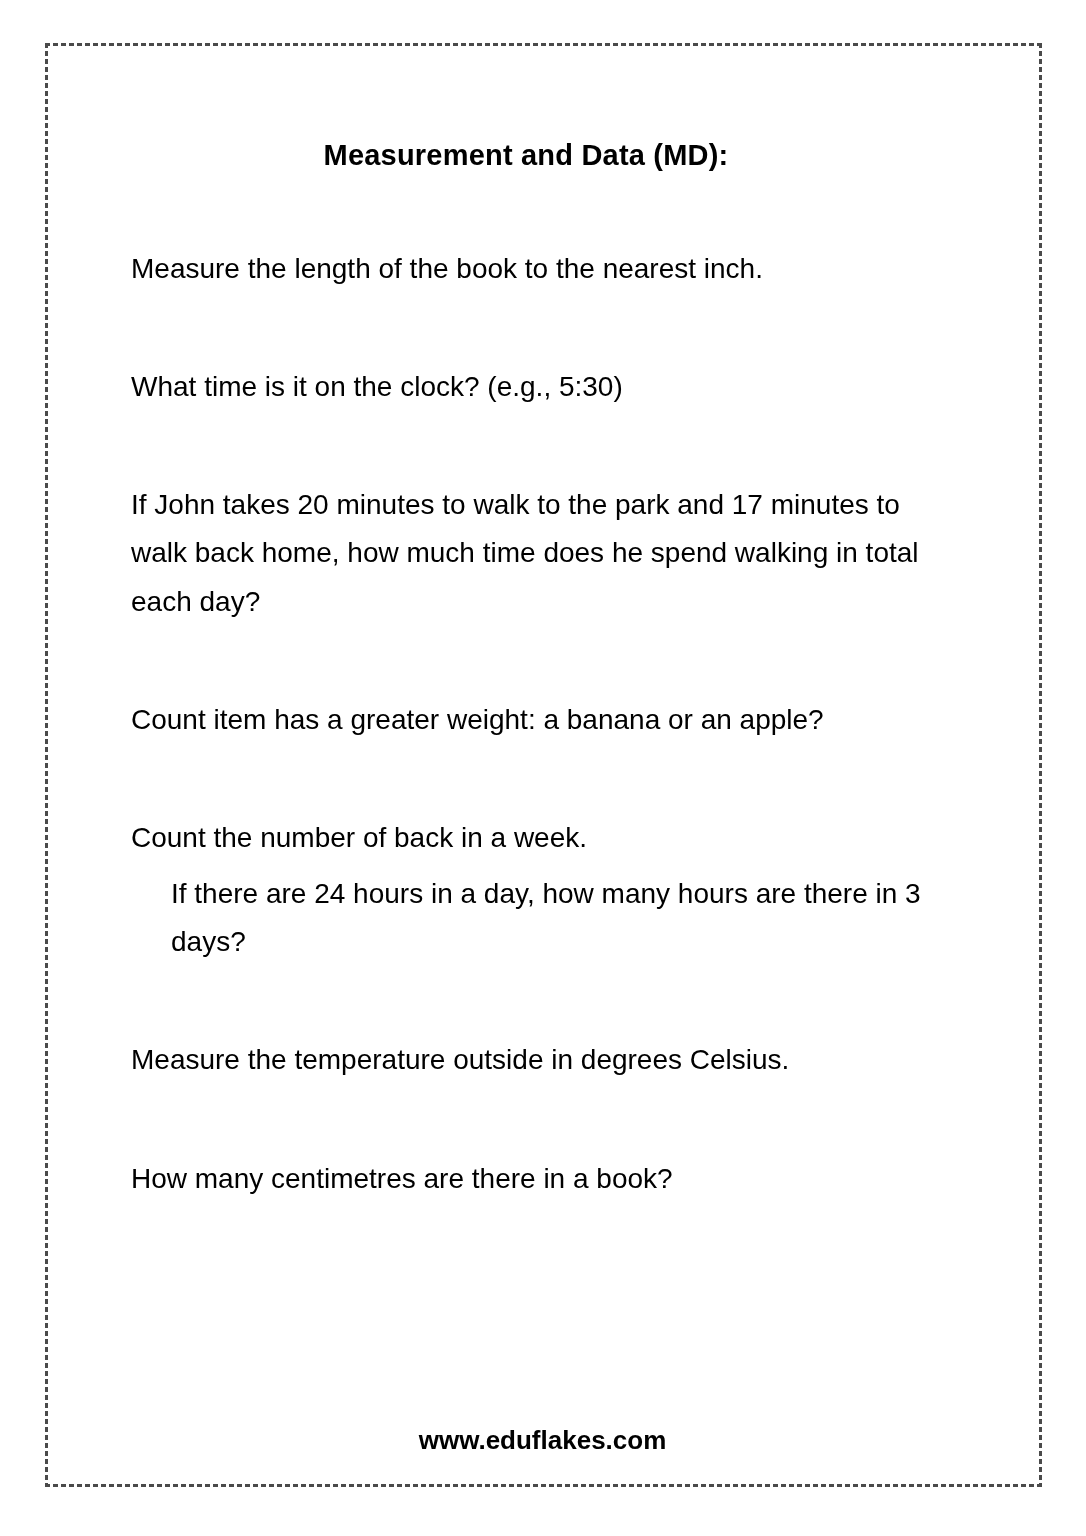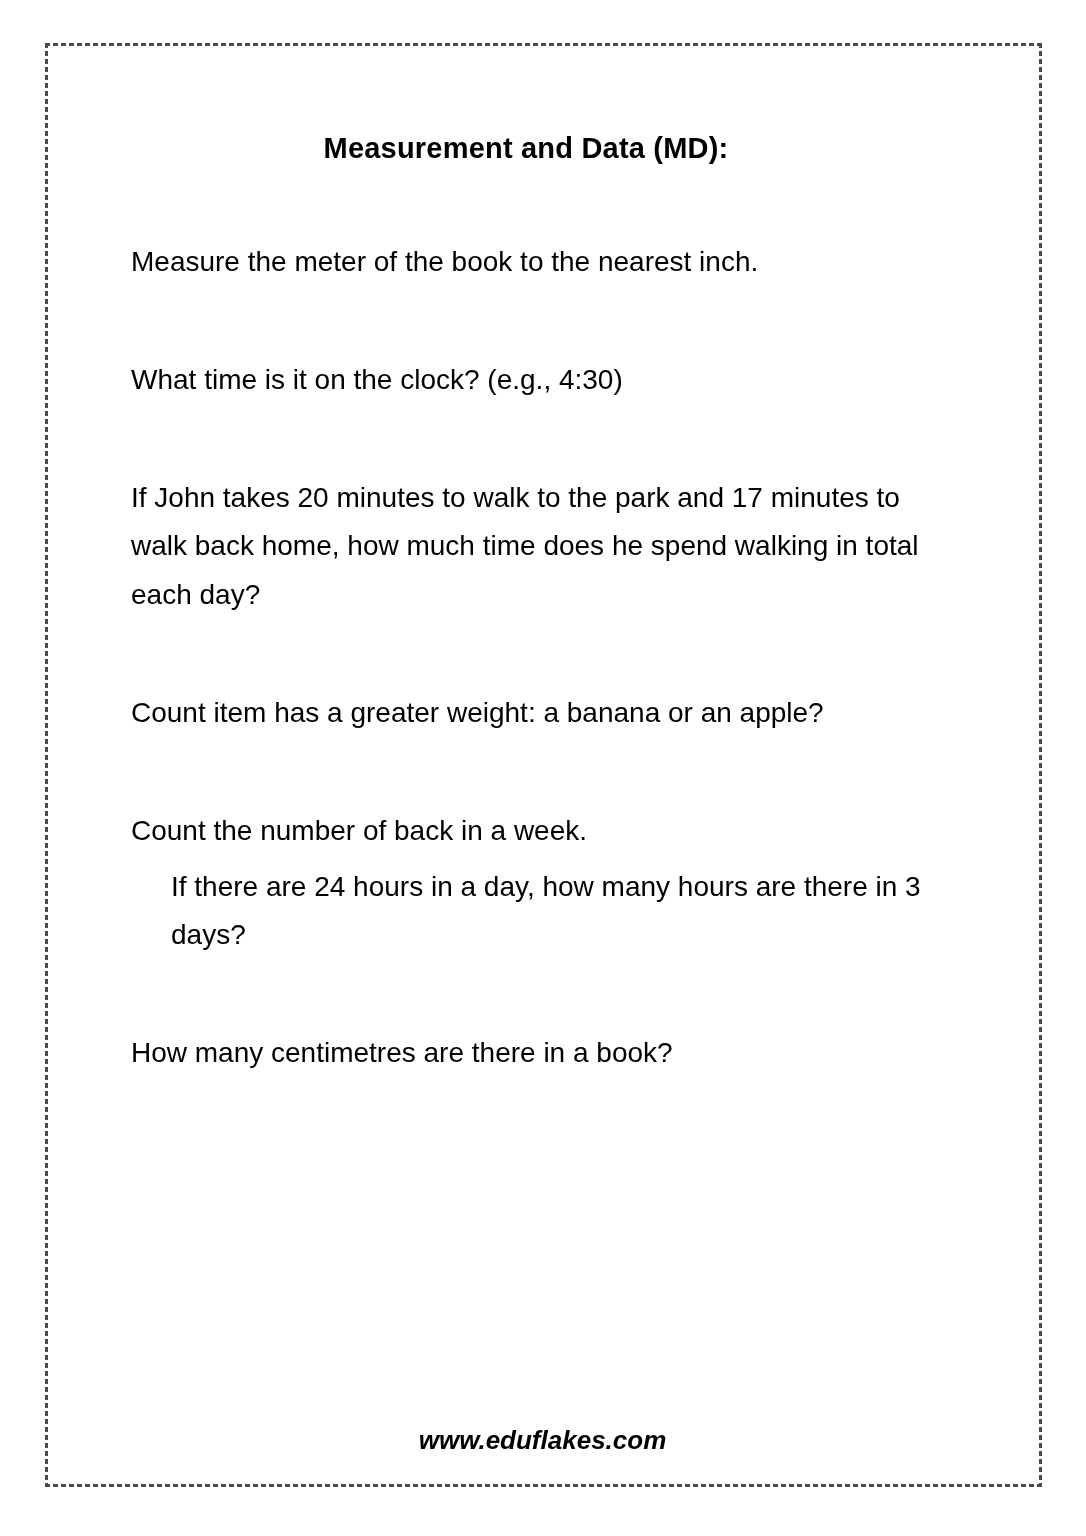--- a/index.html
+++ b/index.html
@@ -66,21 +66,21 @@
     left: 131px;
     top: 43px;
     width: 790px;
   }
 
   .worksheet-title {
     text-align: center;
     font-size: 29px;
     font-weight: bold;
     letter-spacing: 0.2px;
-    margin: 0;
+    margin: 7px;
     padding-top: 89px;
     color: #000000;
   }
 
   .question-list {
     margin: 0;
     padding: 0;
     list-style: none;
   }
 
@@ -98,53 +98,53 @@
 
   .footer {
     position: absolute;
     left: 0;
     right: 1px;
     top: 1425px;
     text-align: center;
     font-size: 26px;
     font-weight: bold;
     color: #000000;
-    font-style: italic;
   }
 </style>
 </head>
 <body>
 
 <div class="page">
 
   <div class="frame">
     <div class="frame-edge top"></div>
     <div class="frame-edge bottom"></div>
     <div class="frame-edge left"></div>
     <div class="frame-edge right"></div>
   </div>
 
   <div class="content">
 
     <h1 class="worksheet-title">Measurement and Data (MD):</h1>
 
     <div class="question-list">
 
-      <p class="question gap-lg">Measure the meter of the book to the nearest inch.</p>
+      <p class="question gap-lg">Measure the length of the book to the nearest inch.</p>
 
-      <p class="question gap-md">What time is it on the clock? (e.g., 4:30)</p>
+      <p class="question gap-md">What time is it on the clock? (e.g., 5:30)</p>
 
       <p class="question gap-md">If John takes 20 minutes to walk to the park and 17 minutes to walk back home, how much time does he spend walking in total each day?</p>
 
       <p class="question gap-md">Count item has a greater weight: a banana or an apple?</p>
 
       <p class="question gap-md">Count the number of back in a week.</p>
 
       <p class="question gap-sm">If there are 24 hours in a day, how many hours are there in 3 days?</p>
 
+      <p class="question gap-md">Measure the temperature outside in degrees Celsius.</p>
 
       <p class="question gap-md">How many centimetres are there in a book?</p>
 
     </div>
   </div>
 
   <div class="footer">www.eduflakes.com</div>
 
 </div>
 

